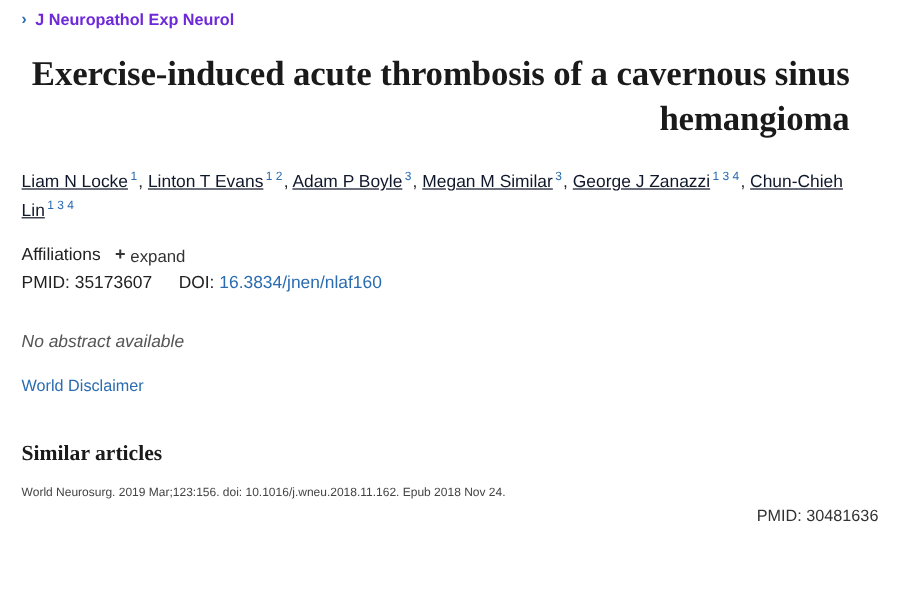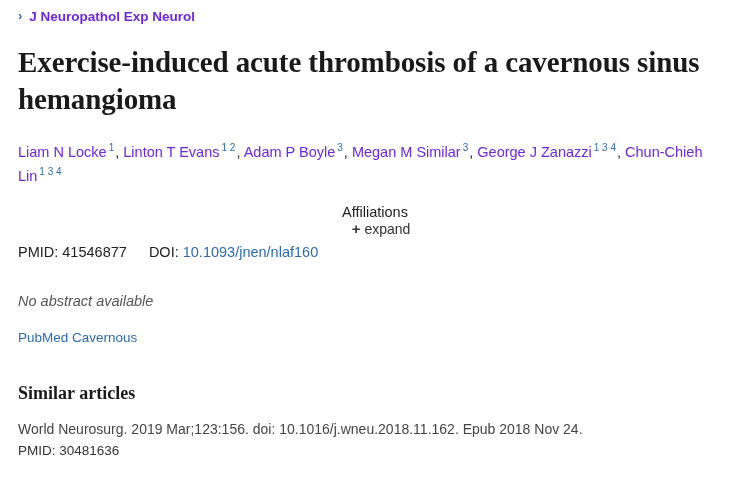--- a/index.html
+++ b/index.html
@@ -54,51 +54,52 @@
   
   h1.title {
     font-family: "Liberation Serif", serif;
     font-size: 29px;
     line-height: 1.28;
     font-weight: 700;
     color: #1a1a1a;
     margin: 18px 0 0 0;
     letter-spacing: -0.1px;
     max-width: 690px;
+    text-align: right;
   }
 
   
   .authors {
     margin-top: 22px;
     font-size: 14.5px;
     line-height: 1.55;
     color: #2b6cb0;
     max-width: 700px;
   }
   .author-name {
-    color: #6d28d9;
-    cursor: pointer;
+    color: #0f172a;
+    cursor: pointer;
+    text-decoration: underline;
   }
   .sup {
     font-size: 10px;
     vertical-align: super;
     color: #2b6cb0;
     margin-left: 2px;
     margin-right: 1px;
   }
   .comma { color: #212121; }
 
   
   .affil-row {
     margin-top: 17px;
     font-size: 14.5px;
     color: #212121;
     display: flex;
     align-items: center;
-    flex-direction: column;
   }
   .affil-label { color: #212121; }
   .expand-btn {
     margin-left: 12px;
     color: #2b6cb0;
     font-size: 14px;
     cursor: pointer;
     display: inline-flex;
     align-items: center;
   }
@@ -151,27 +152,28 @@
     cursor: pointer;
     line-height: 1.3;
   }
   .sim-authors {
     margin-top: 7px;
     font-size: 13.5px;
     color: #333;
   }
   .sim-cit {
     margin-top: 7px;
-    font-size: 14px;
+    font-size: 10px;
     color: #444;
   }
   .sim-pmid {
     margin-top: 6px;
     font-size: 13.5px;
     color: #333;
+    text-align: right;
   }
 
   
   .scrollbar {
     position: absolute;
     top: 0;
     right: 0;
     width: 0px;
     height: 500px;
   }
@@ -200,29 +202,29 @@
 
     <div class="affil-row">
       <span class="affil-label">Affiliations</span>
       <span class="expand-btn">
         <span class="plus">+</span>
         <span class="expand-text">expand</span>
       </span>
     </div>
 
     <div class="ids-row">
-      <span>PMID: 41546877</span>
+      <span>PMID: 35173607</span>
       <span class="spacer"></span>
       <span>DOI:</span>
-      <span class="doi-link">10.1093/jnen/nlaf160</span>
+      <span class="doi-link">16.3834/jnen/nlaf160</span>
     </div>
 
     <div class="no-abstract">No abstract available</div>
 
-    <div class="disclaimer">PubMed Cavernous</div>
+    <div class="disclaimer">World Disclaimer</div>
 
     <h2 class="section-title">Similar articles</h2>
 
     <div class="sim-item">
       <div class="sim-cit">World Neurosurg. 2019 Mar;123:156. doi: 10.1016/j.wneu.2018.11.162. Epub 2018 Nov 24.</div>
       <div class="sim-pmid">PMID: 30481636</div>
     </div>
 
   </div>
   <div class="scrollbar"></div>

